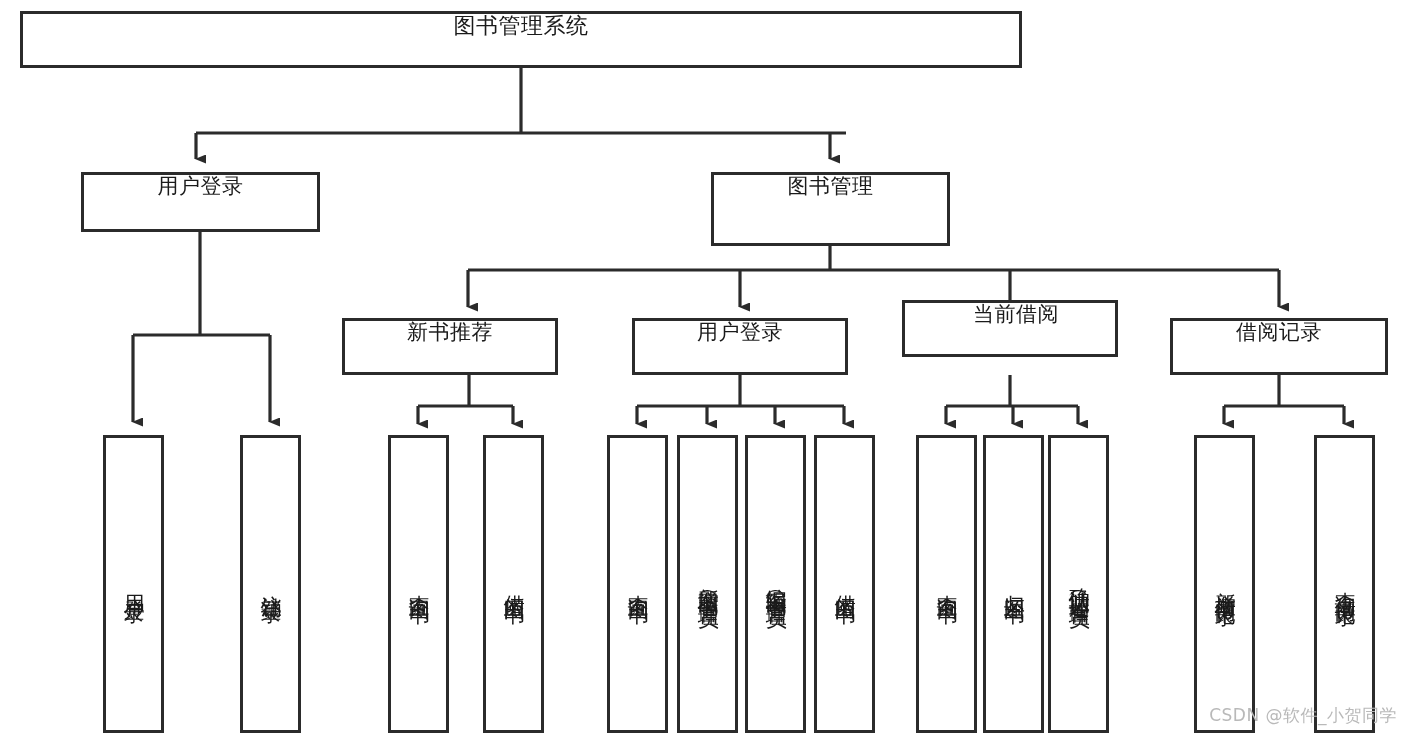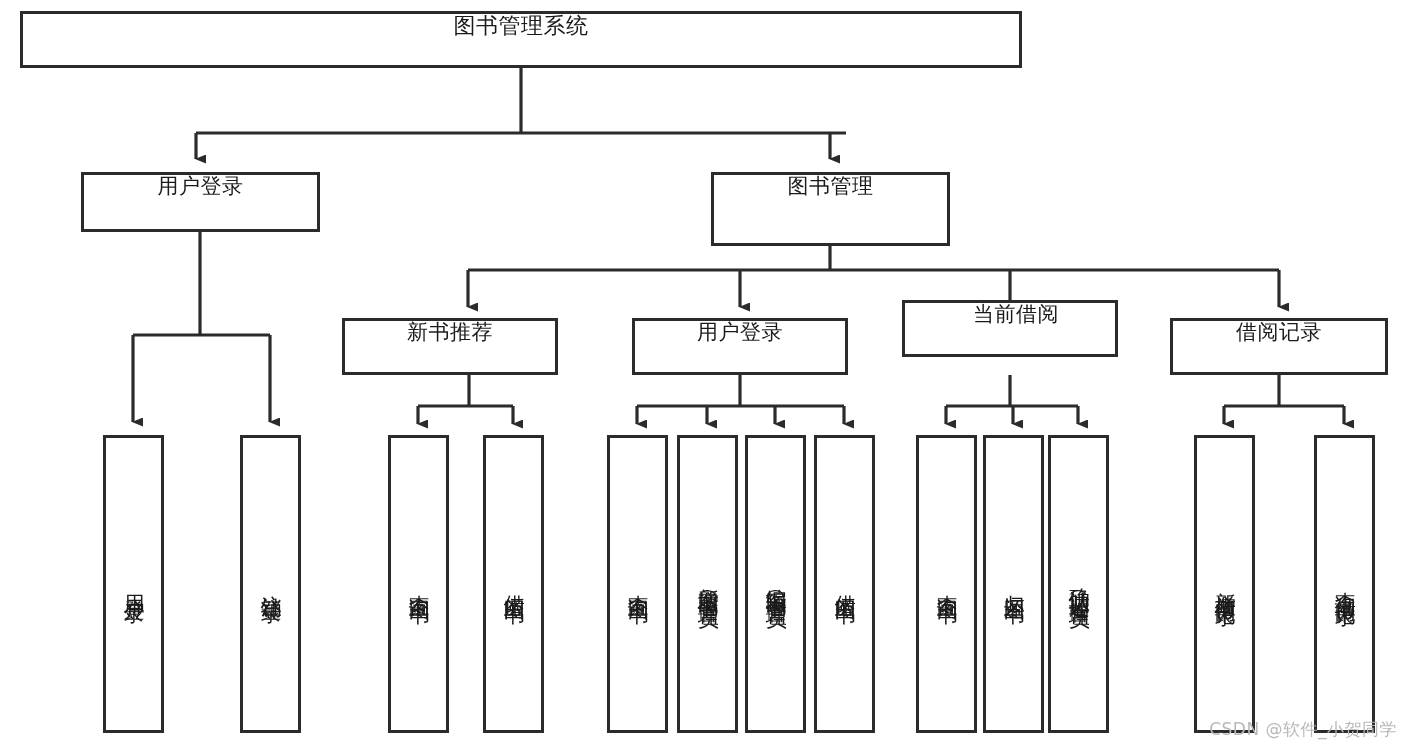--- a/index.html
+++ b/index.html
@@ -61,21 +61,21 @@
     line-height: 1.30;
     letter-spacing: 3px;
     white-space: nowrap;
     max-height: 100%;
   }
 
   
   #watermark {
     position: absolute;
     right: 8px;
-    bottom: 6px;
+    bottom: 20px;
     color: #b9b9b9;
     font-size: 17px;
     letter-spacing: 0.5px;
     z-index: 5;
     white-space: nowrap;
     user-select: none;
   }
 </style>
 </head>
 <body>

